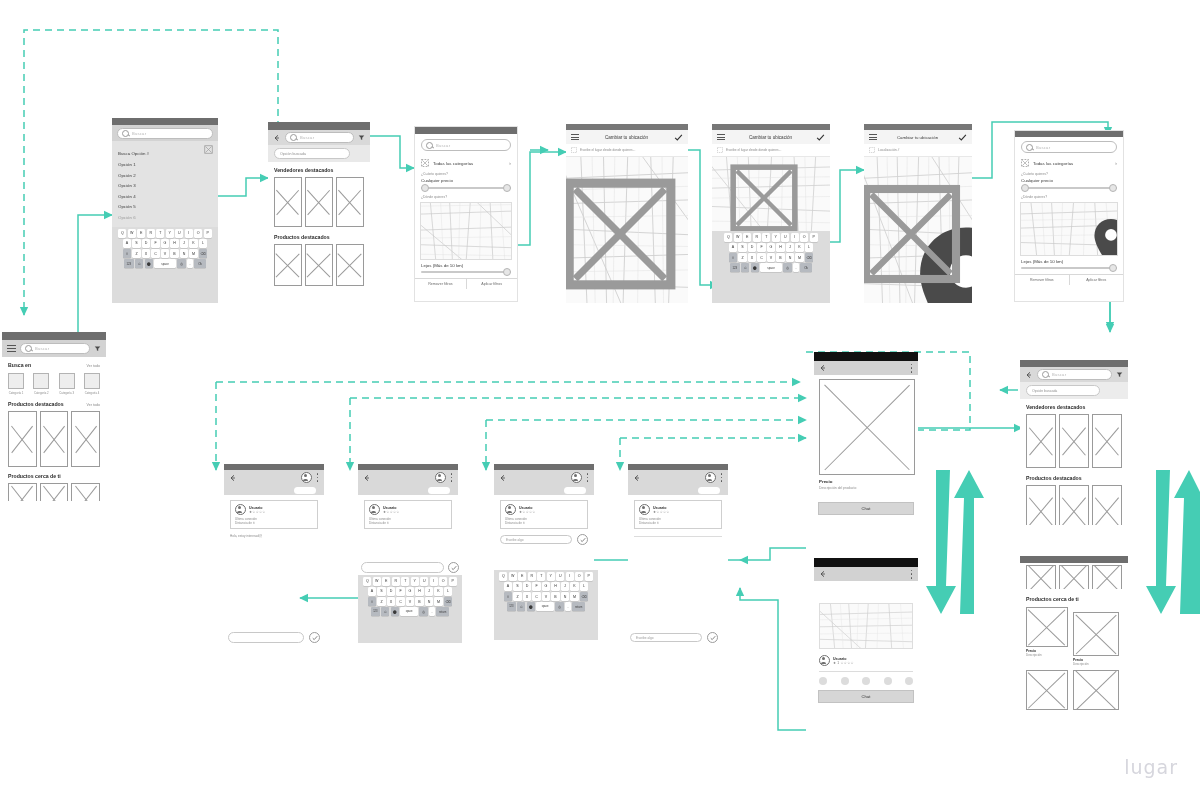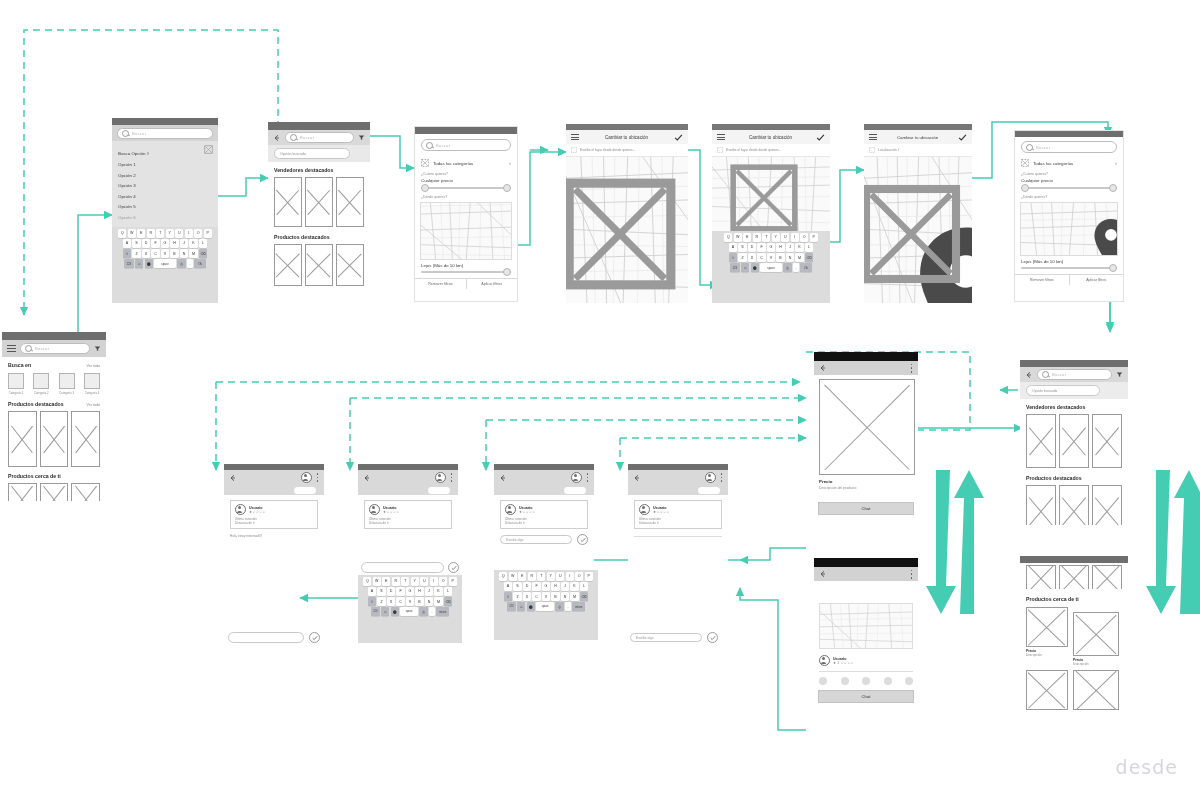--- a/index.html
+++ b/index.html
@@ -941,14 +941,14 @@
           <div class="lbl-s" style="font-size:3px;">Descripción</div>
         </div>
       </div>
       <div style="display:flex;gap:5px;margin-top:4px;">
         <div class="xbox" style="width:40px;height:38px;--a1:44deg;--a2:-44deg;"></div>
         <div class="xbox" style="width:44px;height:38px;--a1:44deg;--a2:-44deg;"></div>
       </div>
     </div>
   </div>
 
-  <div class="wm">desde</div>
+  <div class="wm">lugar</div>
 </div>
 
 </body></html>

